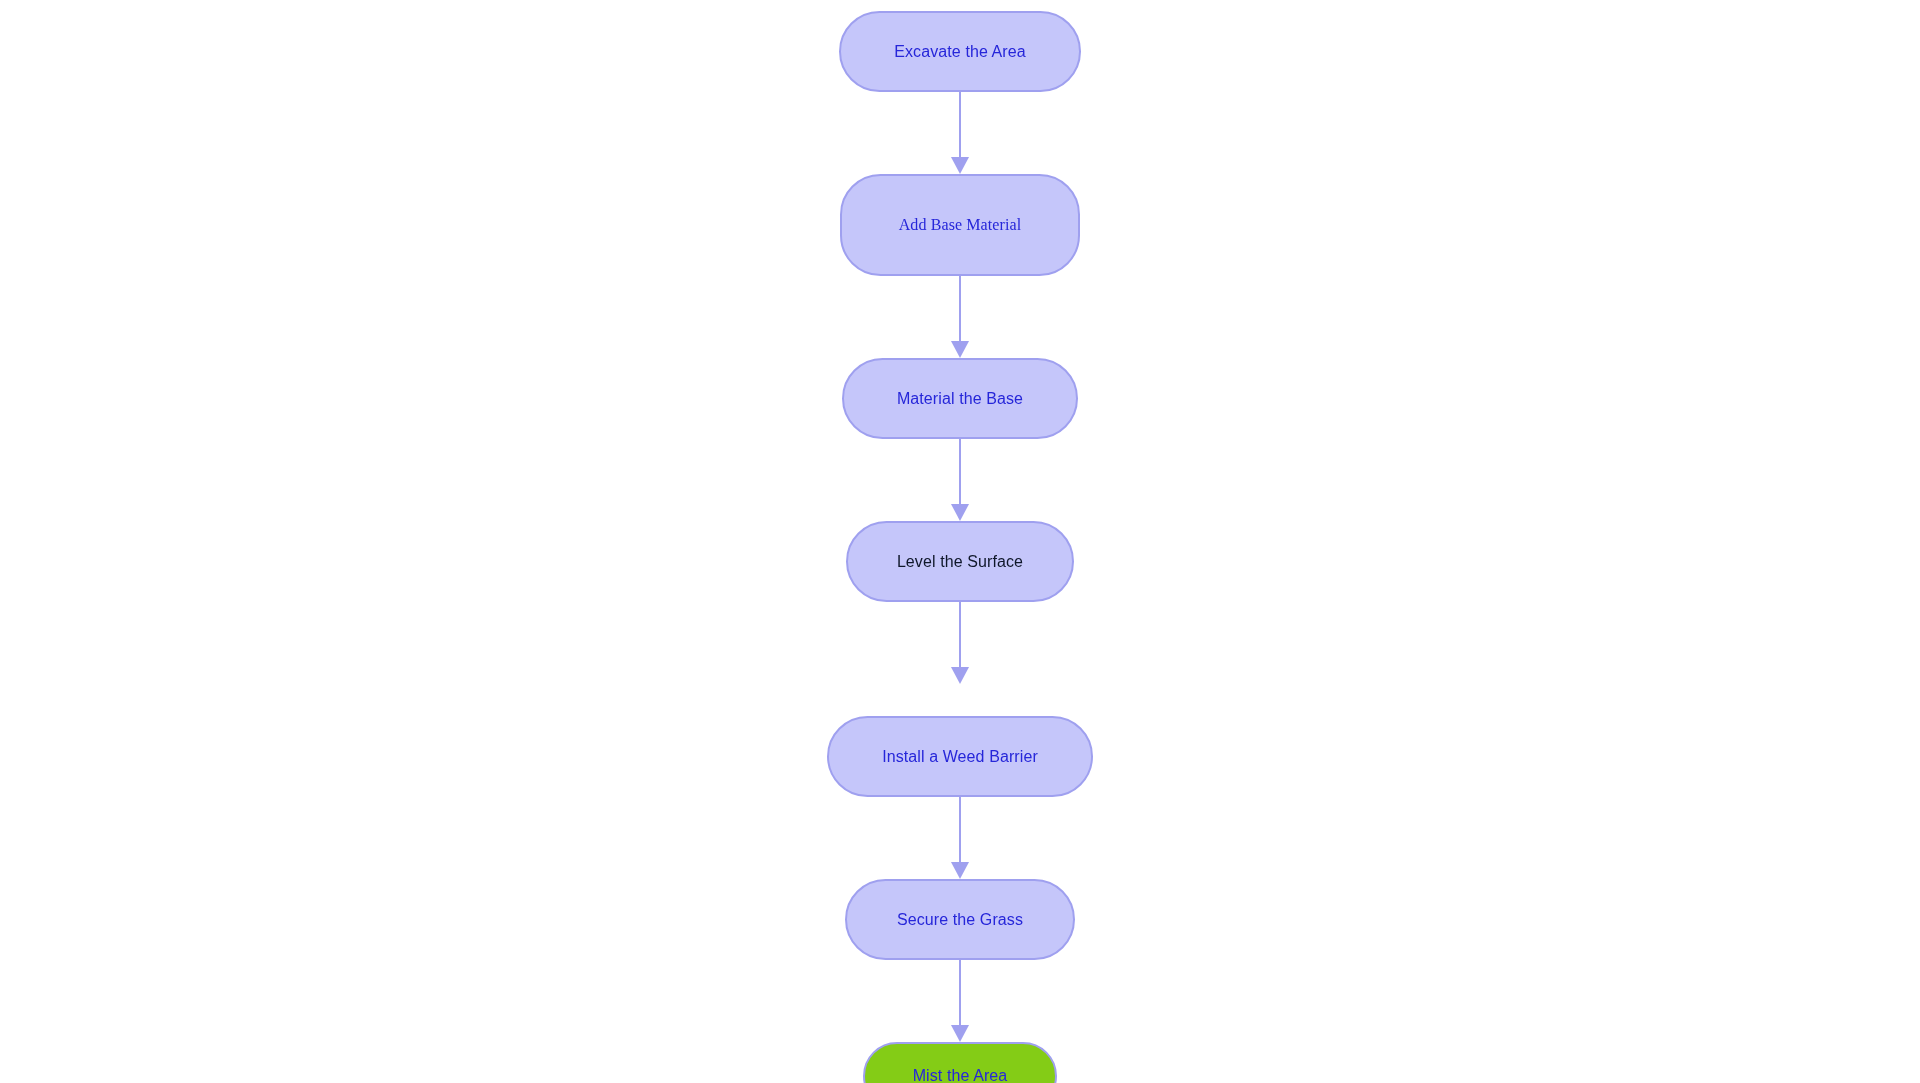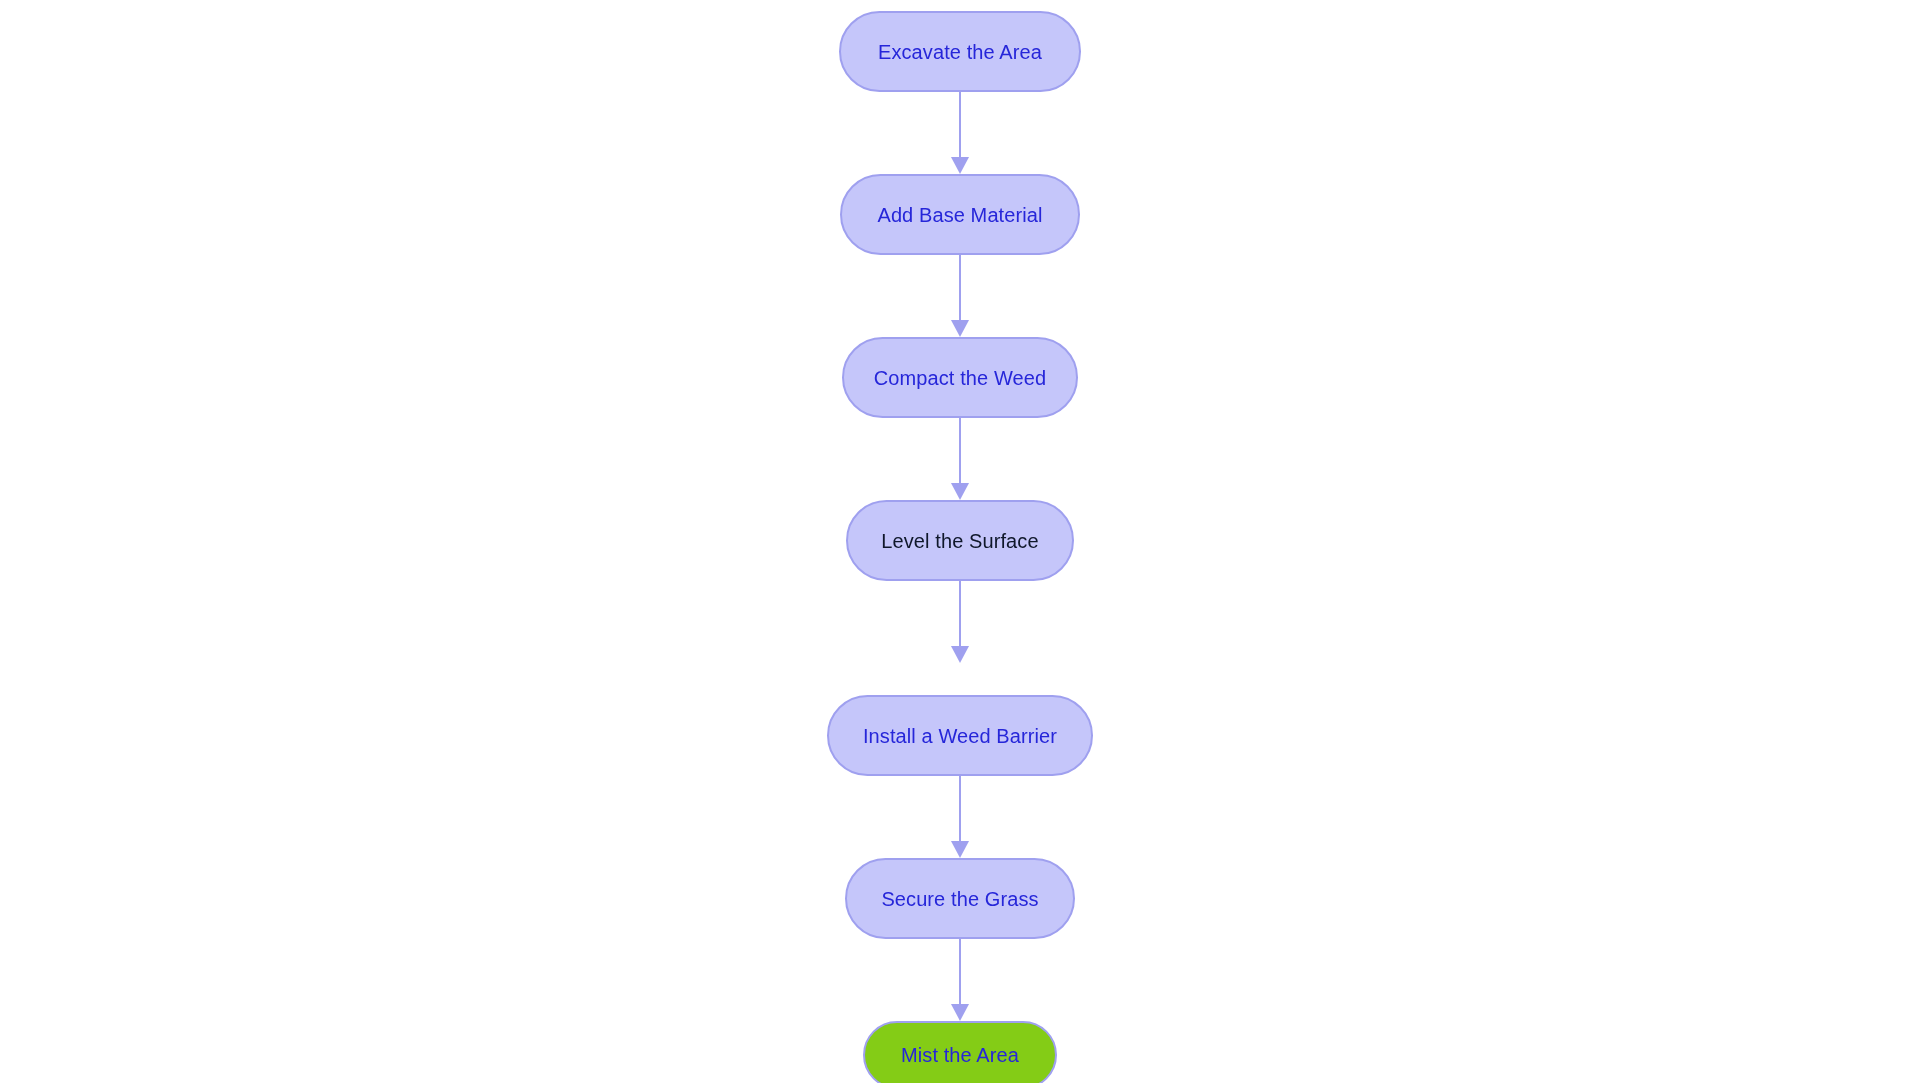--- a/index.html
+++ b/index.html
@@ -42,21 +42,21 @@
     background: #c5c6fa;
     border-radius: 41px;
     display: flex;
     align-items: center;
     justify-content: center;
     padding: 0 26px;
     flex: 0 0 auto;
   }
   .node-label {
     color: #2626d9;
-    font-size: 20px;
+    font-size: 16px;
     line-height: 1;
     letter-spacing: 0.1px;
     white-space: nowrap;
     font-weight: 400;
   }
 
   
   .connector {
     width: 22px;
     height: 82px;
@@ -89,29 +89,29 @@
 
 <div id="flowchart-canvas">
   <div class="chain" id="chain-root" style="padding-top: 11px; --pitch: 163px;">
       <div class="node" style="width: 242px; height: 81px; border-radius: 40.5px; background: rgb(197, 198, 250); border-color: rgb(159, 160, 239);">
         <span class="node-label" style="color: rgb(38, 38, 217);">Excavate the Area</span>
       </div>
       <div class="connector" style="height: 82px;">
         <div class="connector-line" style="background: rgb(159, 160, 239); height: 70px;"></div>
         <div class="connector-arrow" style="border-top-color: rgb(159, 160, 239); top: 65px;"></div>
       </div>
-      <div class="node" style="width: 240px; height: 81px; border-radius: 40.5px; background: rgb(197, 198, 250); border-color: rgb(159, 160, 239);">
+      <div class="node" style="width: 240px; height: 102px; border-radius: 40.5px; background: rgb(197, 198, 250); border-color: rgb(159, 160, 239); font-family: Liberation Serif, serif;">
         <span class="node-label" style="color: rgb(38, 38, 217);">Add Base Material</span>
       </div>
       <div class="connector" style="height: 82px;">
         <div class="connector-line" style="background: rgb(159, 160, 239); height: 70px;"></div>
         <div class="connector-arrow" style="border-top-color: rgb(159, 160, 239); top: 65px;"></div>
       </div>
       <div class="node" style="width: 236px; height: 81px; border-radius: 40.5px; background: rgb(197, 198, 250); border-color: rgb(159, 160, 239);">
-        <span class="node-label" style="color: rgb(38, 38, 217);">Compact the Weed</span>
+        <span class="node-label" style="color: rgb(38, 38, 217);">Material the Base</span>
       </div>
       <div class="connector" style="height: 82px;">
         <div class="connector-line" style="background: rgb(159, 160, 239); height: 70px;"></div>
         <div class="connector-arrow" style="border-top-color: rgb(159, 160, 239); top: 65px;"></div>
       </div>
       <div class="node" style="width: 228px; height: 81px; border-radius: 40.5px; background: rgb(197, 198, 250); border-color: rgb(159, 160, 239);">
         <span class="node-label" style="color: #0f172a;">Level the Surface</span>
       </div>
       <div class="connector" style="height: 82px;">
         <div class="connector-line" style="background: rgb(159, 160, 239); height: 70px;"></div>

